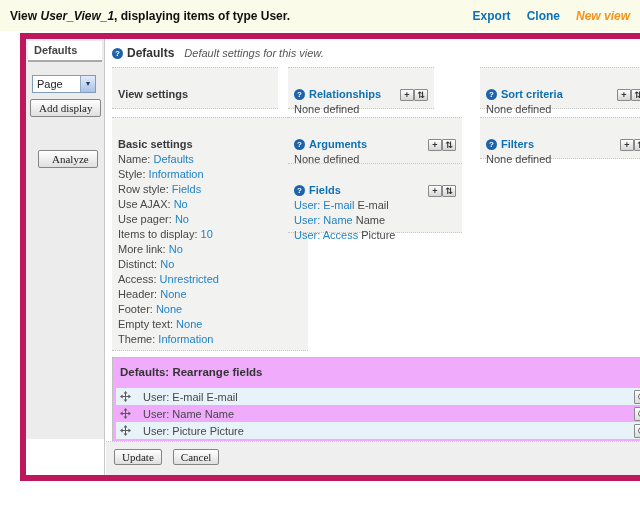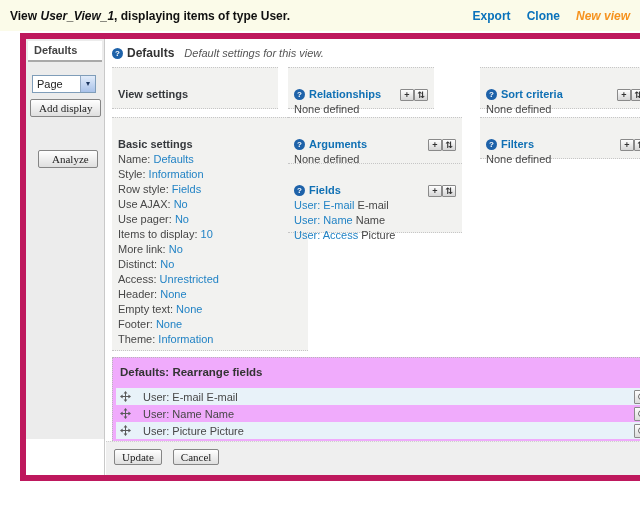--- a/index.html
+++ b/index.html
@@ -143,22 +143,22 @@
     <div class="kv"><span>Name:</span> <a>Defaults</a></div>
     <div class="kv"><span>Style:</span> <a>Information</a></div>
     <div class="kv"><span>Row style:</span> <a>Fields</a></div>
     <div class="kv"><span>Use AJAX:</span> <a>No</a></div>
     <div class="kv"><span>Use pager:</span> <a>No</a></div>
     <div class="kv"><span>Items to display:</span> <a>10</a></div>
     <div class="kv"><span>More link:</span> <a>No</a></div>
     <div class="kv"><span>Distinct:</span> <a>No</a></div>
     <div class="kv"><span>Access:</span> <a>Unrestricted</a></div>
     <div class="kv"><span>Header:</span> <a>None</a></div>
+    <div class="kv"><span>Footer:</span> <a>None</a></div>
     <div class="kv"><span>Empty text:</span> <a>None</a></div>
-    <div class="kv"><span>Footer:</span> <a>None</a></div>
     <div class="kv"><span>Theme:</span> <a>Information</a></div>
   </div>
 
   <div class="box b-rel">
     <h3><span class="help">?</span><a>Relationships</a>
       <span class="mini"><span class="mb">+</span><span class="mb">⇅</span></span>
     </h3>
     <div class="nd">None defined</div>
   </div>
 

